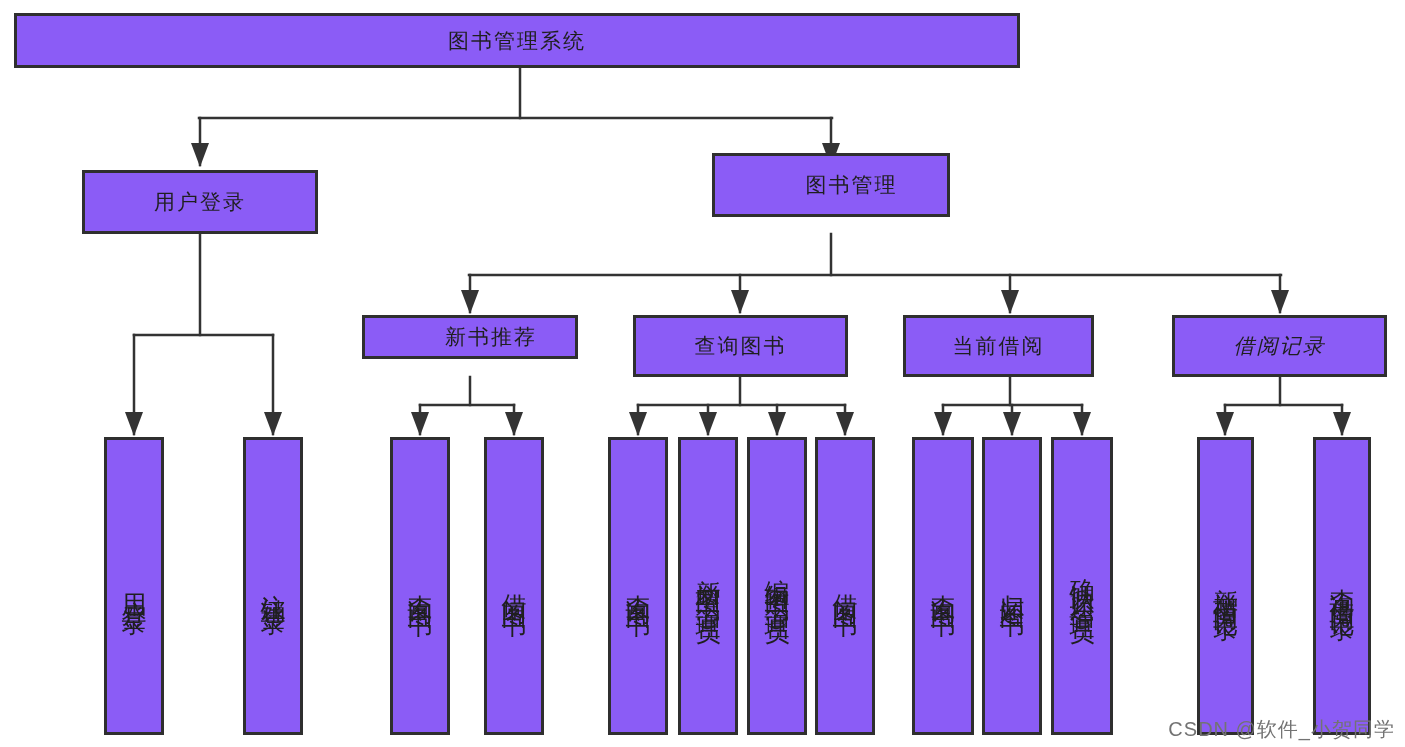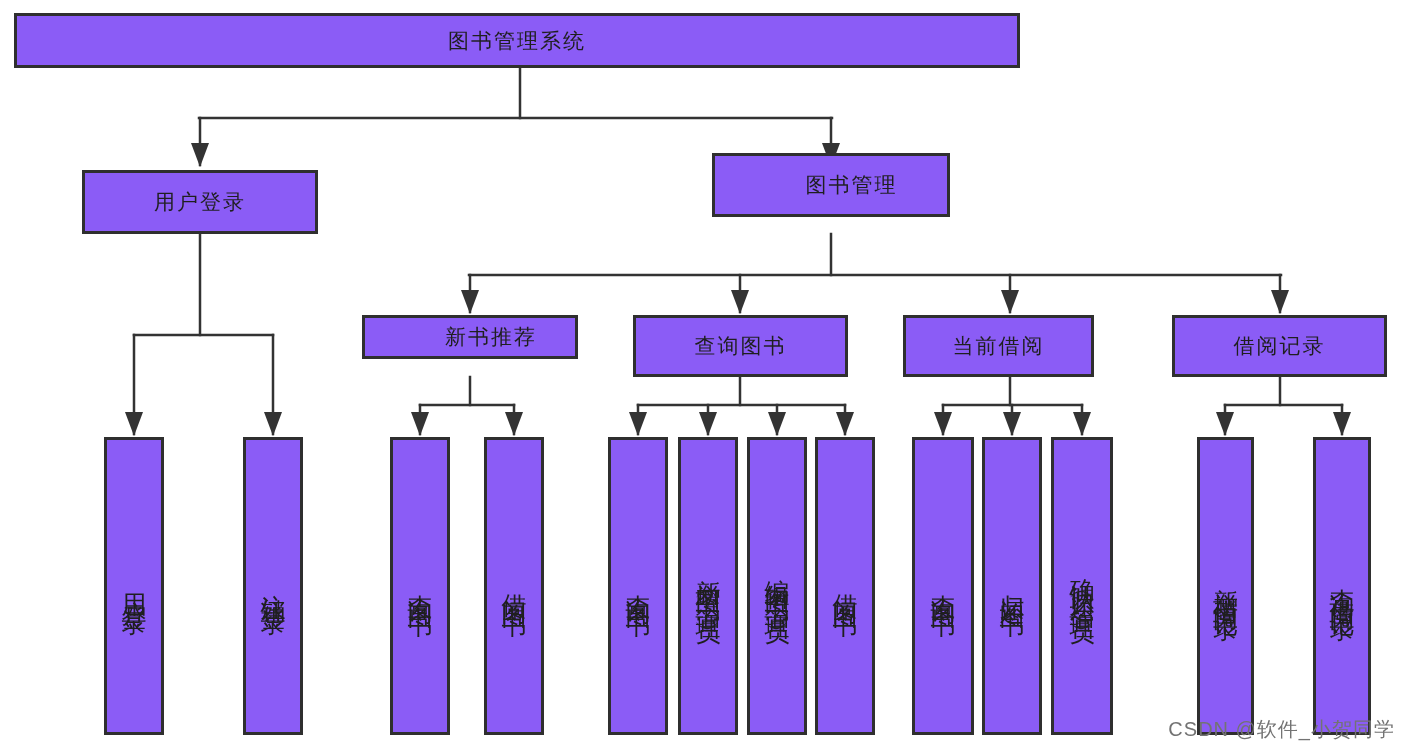--- a/index.html
+++ b/index.html
@@ -109,21 +109,21 @@
   </svg>
 
   <div class="node node-h" style="left:14px; top:13px; width:1006px; height:55px;">图书管理系统</div>
 
   <div class="node node-h" style="left:82px; top:170px; width:236px; height:64px;">用户登录</div>
   <div class="node node-h" style="left:712px; top:153px; width:238px; height:64px;padding-left:41px;">图书管理</div>
 
   <div class="node node-h" style="left:362px; top:315px; width:216px; height:44px;padding-left:42px;">新书推荐</div>
   <div class="node node-h" style="left:633px; top:315px; width:215px; height:62px;">查询图书</div>
   <div class="node node-h" style="left:903px; top:315px; width:191px; height:62px;">当前借阅</div>
-  <div class="node node-h" style="left:1172px; top:315px; width:215px; height:62px;">借阅记录</div>
+  <div class="node node-h" style="left:1172px; top:315px; width:215px; height:62px;font-style:italic;">借阅记录</div>
 
   <div class="node node-v" style="left:104px; top:437px; width:60px; height:298px;">用户登录</div>
   <div class="node node-v" style="left:243px; top:437px; width:60px; height:298px;">注销登录</div>
 
   <div class="node node-v" style="left:390px; top:437px; width:60px; height:298px;">查询图书</div>
   <div class="node node-v" style="left:484px; top:437px; width:60px; height:298px;">借阅图书</div>
 
   <div class="node node-v" style="left:608px; top:437px; width:60px; height:298px;">查询图书</div>
   <div class="node node-v" style="left:678px; top:437px; width:60px; height:298px;">新增图书（管理员）</div>
   <div class="node node-v" style="left:747px; top:437px; width:60px; height:298px;">编辑图书（管理员）</div>

